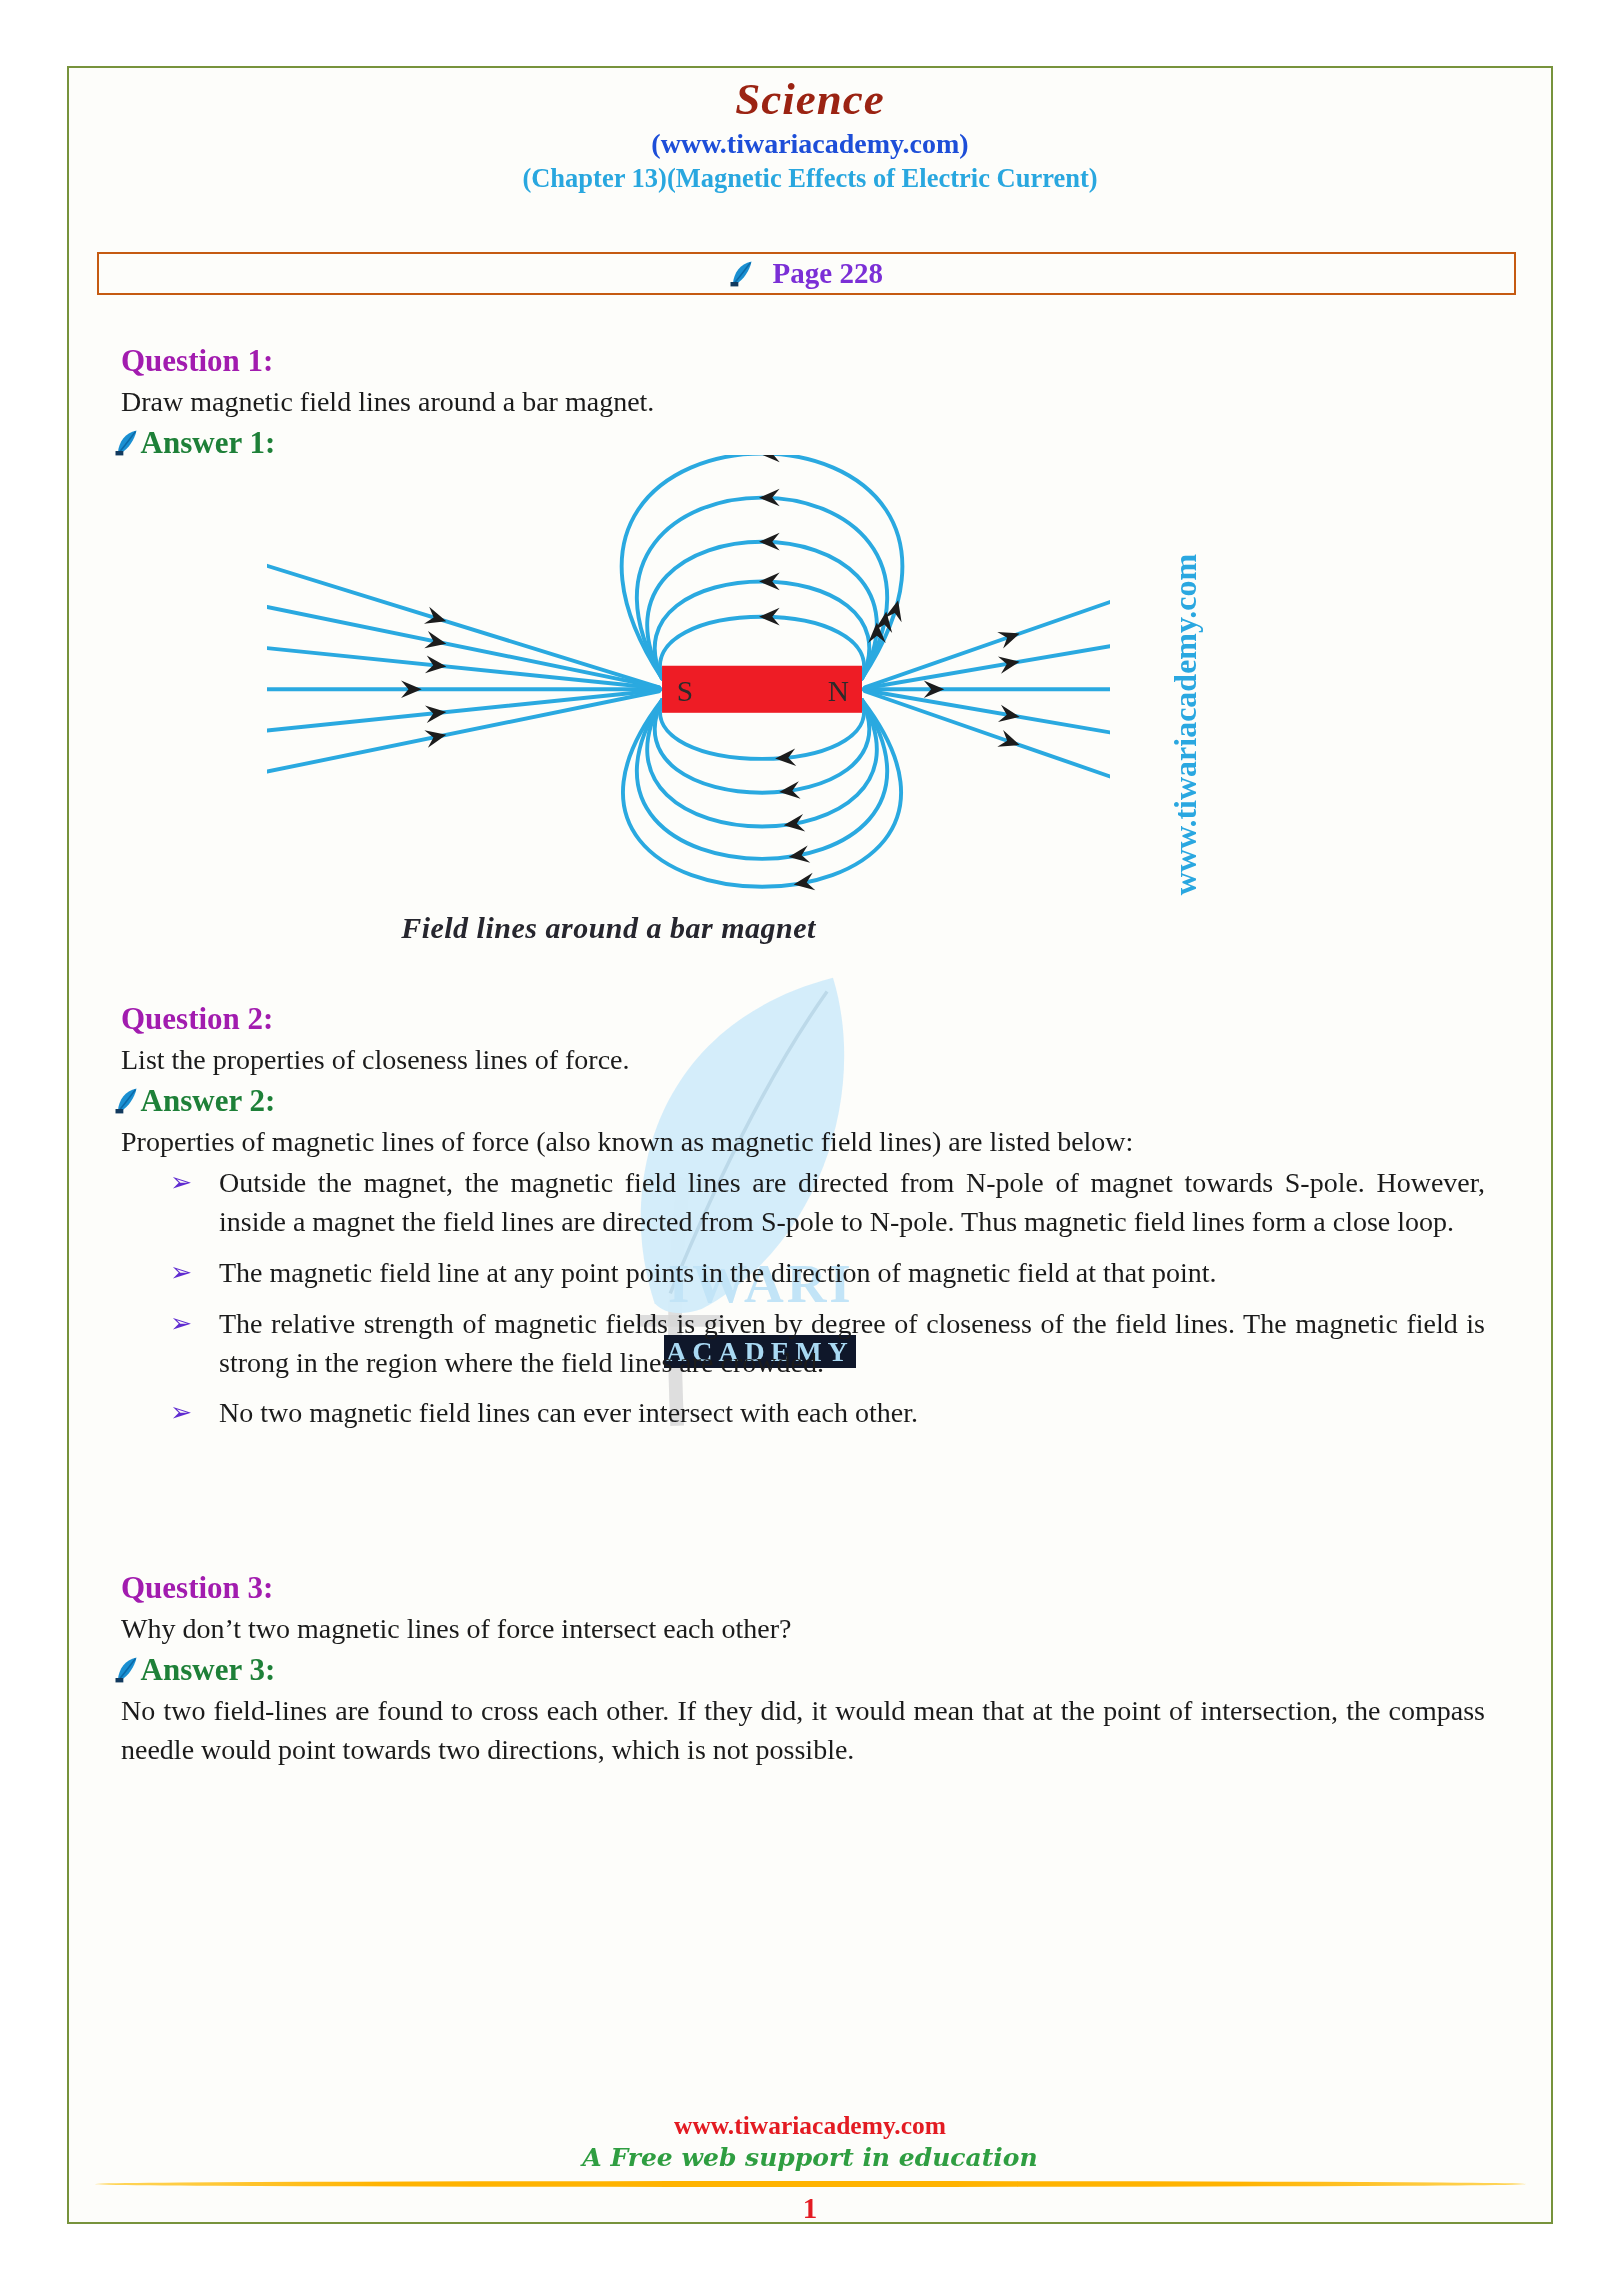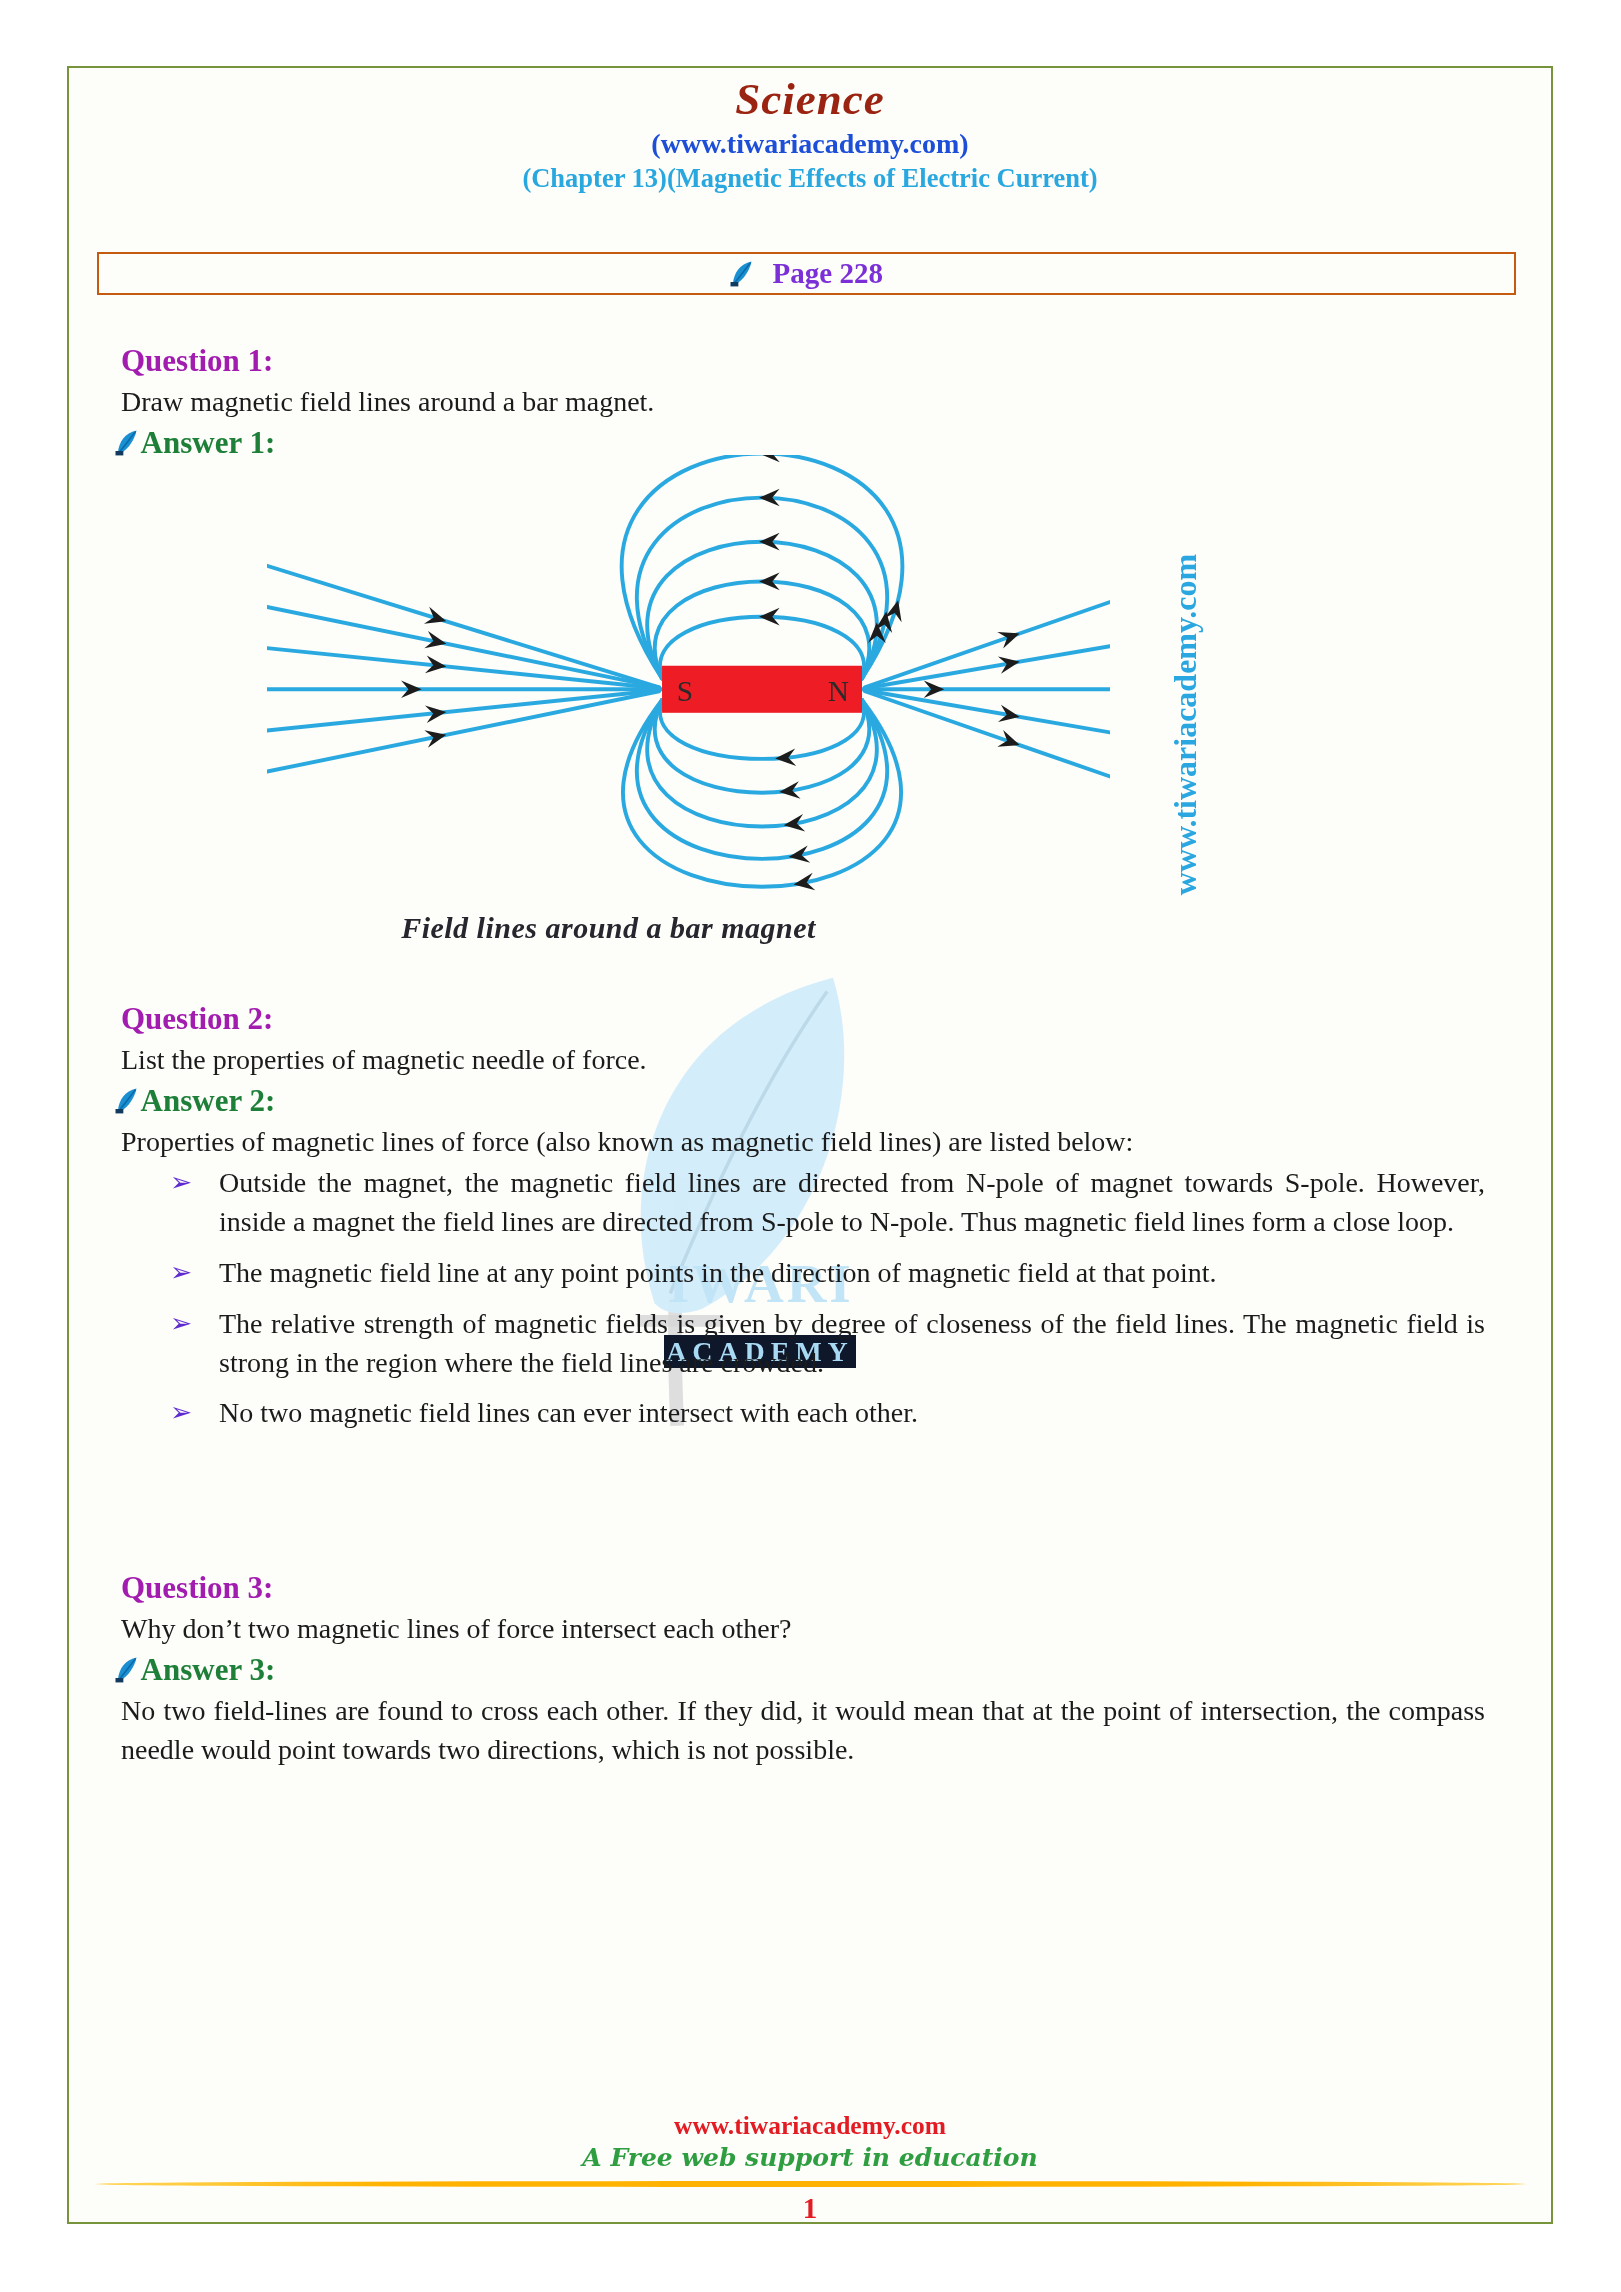--- a/index.html
+++ b/index.html
@@ -146,21 +146,21 @@
       <text x="418" y="251" font-size="30" fill="#2b2b2b" font-family="Liberation Serif, serif">S</text>
       <text x="572" y="251" font-size="30" fill="#2b2b2b" font-family="Liberation Serif, serif">N</text>
     </svg>
   </div>
   <div class="caption">Field lines around a bar magnet</div>
 
   <div class="wm-vert">www.tiwariacademy.com</div>
 
   <div class="qa" style="top:929px">
     <div class="q-label">Question 2:</div>
-    <div class="q-text">List the properties of magnetic needle of force.</div>
+    <div class="q-text">List the properties of closeness lines of force.</div>
     <div class="a-label">
       <svg class="quill" viewBox="0 0 24 28" width="23.5" height="27.4">
           <use href="#quill-sym"></use>
         </svg>
       <span>Answer 2:</span>
     </div>
     <div class="intro">Properties of magnetic lines of force (also known as magnetic field lines) are listed below:</div>
     <ul class="bullets">
       <li><span class="b-arrow">➢</span><span>Outside the magnet, the magnetic field lines are directed from N-pole of magnet towards S-pole. However, inside a magnet the field lines are directed from S-pole to N-pole. Thus magnetic field lines form a close loop.</span></li>
       <li><span class="b-arrow">➢</span><span>The magnetic field line at any point points in the direction of magnetic field at that point.</span></li>

